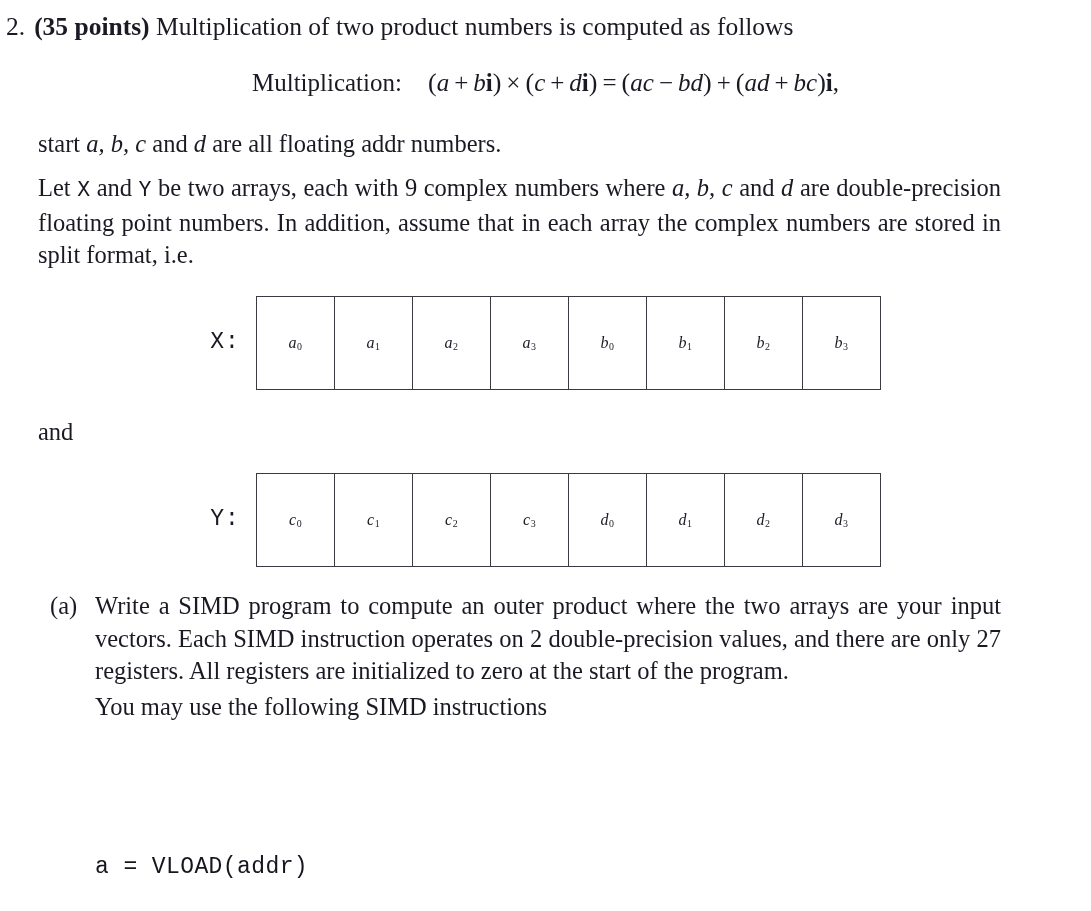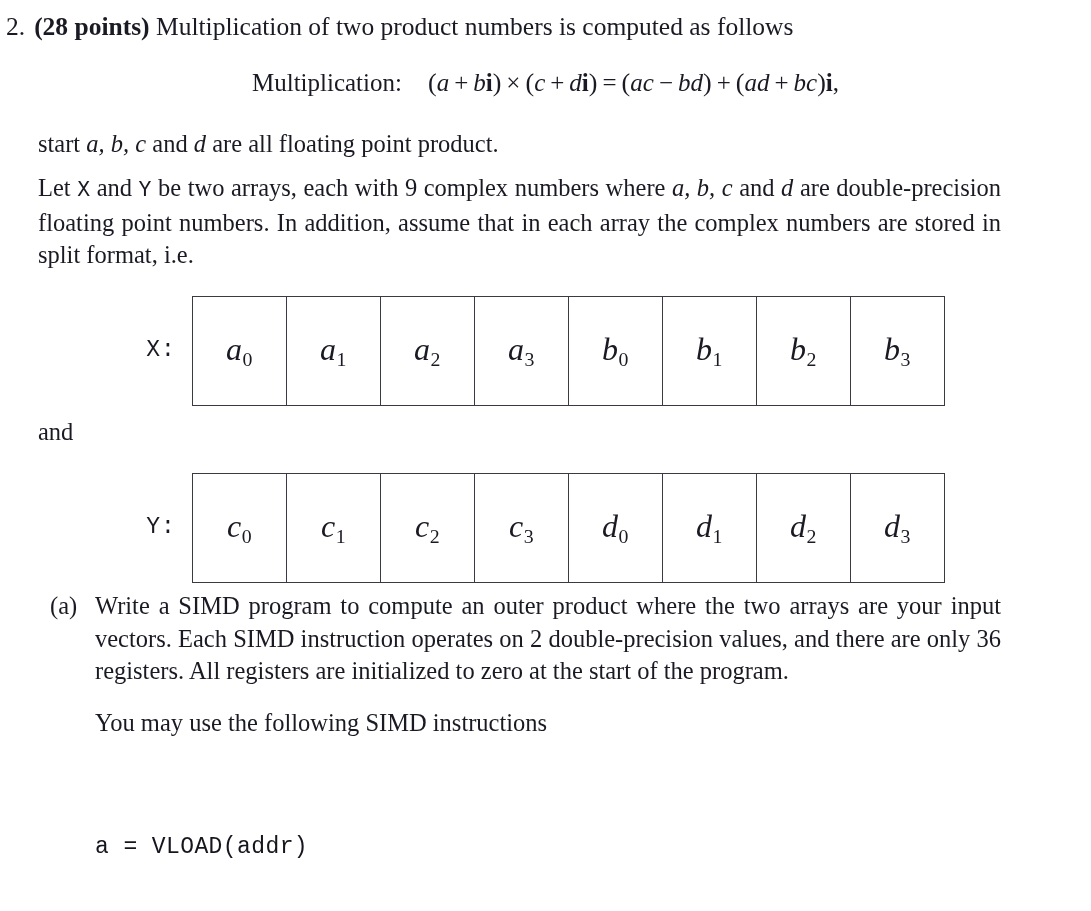--- a/index.html
+++ b/index.html
@@ -99,23 +99,23 @@
   .arr-table {
     border-collapse: collapse;
     border: 1.6px solid #4a4a52;
   }
   .arr-table td {
     border: 1.4px solid #3a3a44;
     width: 61px;
     height: 76px;
     text-align: center;
     vertical-align: middle;
-    font-size: 32px;
+    font-size: 16px;
     font-style: italic;
-    padding: 16px;
+    padding: 8px;
     margin-top: 40px;
   }
   .arr-table td sub {
     font-style: normal;
     font-size: 0.62em;
     vertical-align: -0.26em;
     margin-left: 0.5px;
   }
 
   
@@ -132,50 +132,50 @@
     font-size: 24.5px;
     line-height: 32.5px;
   }
   .part-a .body {
     margin-left: 45px;
     font-size: 24.5px;
     line-height: 32.5px;
     text-align: justify;
     text-justify: inter-word;
   }
-  .part-a .body.last { text-align: left; margin-top: 19px; }
+  .part-a .body.last { text-align: left; margin-top: 3px; }
 
   
   .code {
     position: absolute;
     left: 95px;
     top: 769px;
     font-family: "Liberation Mono", "DejaVu Sans Mono", monospace;
     font-size: 23px;
     line-height: 31.5px;
     white-space: pre;
     color: #15151e;
   }
-  .code div { letter-spacing: 0.4px; }
+  .code div { letter-spacing: 0.4px; margin-top: 20px; }
 </style>
 </head>
 <body>
 
 <div class="page">
 
   <div class="prob-line">
-    <span class="prob-num">2.</span><span class="bold">(28 points)</span> <span>Multiplication of two product numbers is computed as follows</span>
+    <span class="prob-num">2.</span><span class="bold">(35 points)</span> <span>Multiplication of two product numbers is computed as follows</span>
   </div>
 
   <div class="eq-line">
     <span class="lbl">Multiplication:</span><span class="paren">(</span><span class="mi">a</span><span class="op">+</span><span class="mi">b</span><span class="mbi">i</span><span class="paren">)</span><span class="op">×</span><span class="paren">(</span><span class="mi">c</span><span class="op">+</span><span class="mi">d</span><span class="mbi">i</span><span class="paren">)</span><span class="op">=</span><span class="paren">(</span><span class="mi">ac</span><span class="op">−</span><span class="mi">bd</span><span class="paren">)</span><span class="op">+</span><span class="paren">(</span><span class="mi">ad</span><span class="op">+</span><span class="mi">bc</span><span class="paren">)</span><span class="mbi">i</span><span>,</span>
   </div>
 
   <div class="para p1 nojust">
-    <span>start </span><span class="mi">a, b, c</span><span> and </span><span class="mi">d</span><span> are all floating point product.</span>
+    <span>start </span><span class="mi">a, b, c</span><span> and </span><span class="mi">d</span><span> are all floating addr numbers.</span>
   </div>
 
   <div class="para p2">
     <span>Let </span><span class="mono">X</span><span> and </span><span class="mono">Y</span><span> be two arrays, each with 9 complex numbers where </span><span class="mi">a, b, c</span><span> and </span><span class="mi">d</span><span> are double-precision floating point numbers. In addition, assume that in each array the complex numbers are stored in split format, i.e.</span>
   </div>
 
   <div class="array-block xarr">
     <span class="arr-label">X:</span>
     <table class="arr-table">
       <tbody>
@@ -208,21 +208,21 @@
         <td><span>d</span><sub>1</sub></td>
         <td><span>d</span><sub>2</sub></td>
         <td><span>d</span><sub>3</sub></td>
       </tr>
     </tbody>
       </table>
   </div>
 
   <div class="part-a">
     <span class="marker">(a)</span>
-    <div class="body">Write a SIMD program to compute an outer product where the two arrays are your input vectors. Each SIMD instruction operates on 2 double-precision values, and there are only 36 registers. All registers are initialized to zero at the start of the program.</div>
+    <div class="body">Write a SIMD program to compute an outer product where the two arrays are your input vectors. Each SIMD instruction operates on 2 double-precision values, and there are only 27 registers. All registers are initialized to zero at the start of the program.</div>
     <div class="body last">You may use the following SIMD instructions</div>
   </div>
 
   <div class="code">
     <div>a = VLOAD(addr)</div>
     
     
     
   </div>
 

